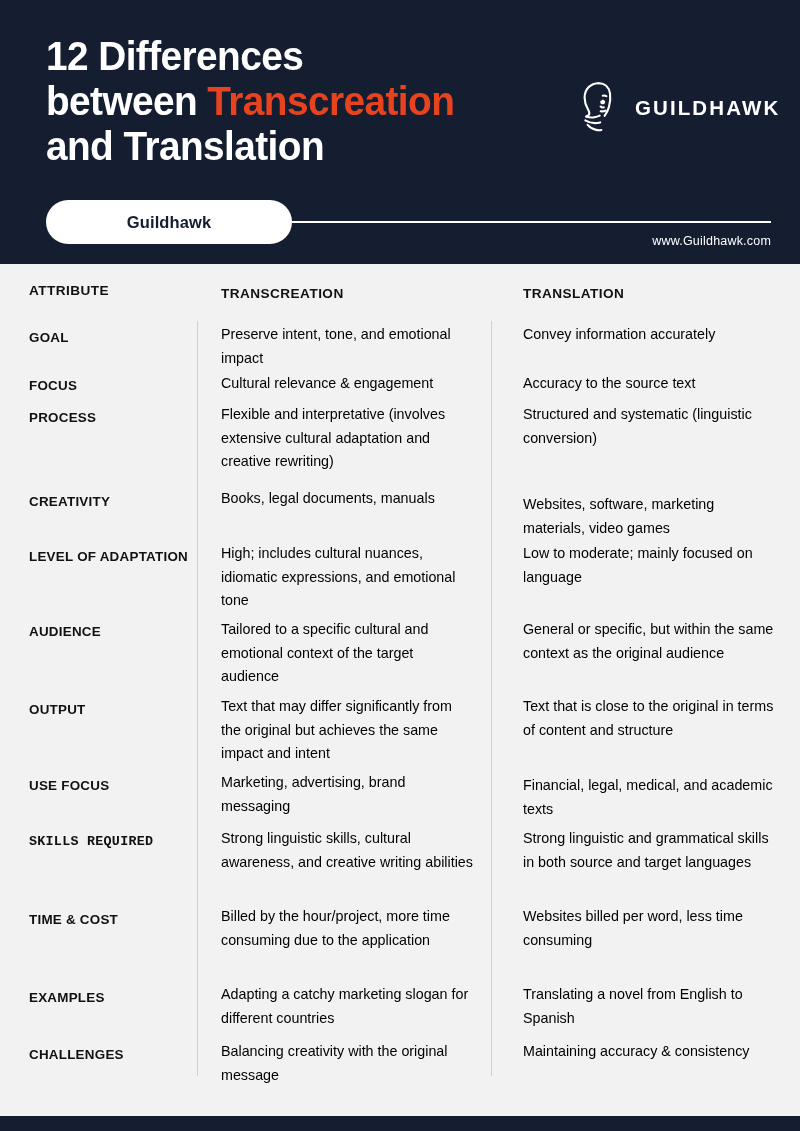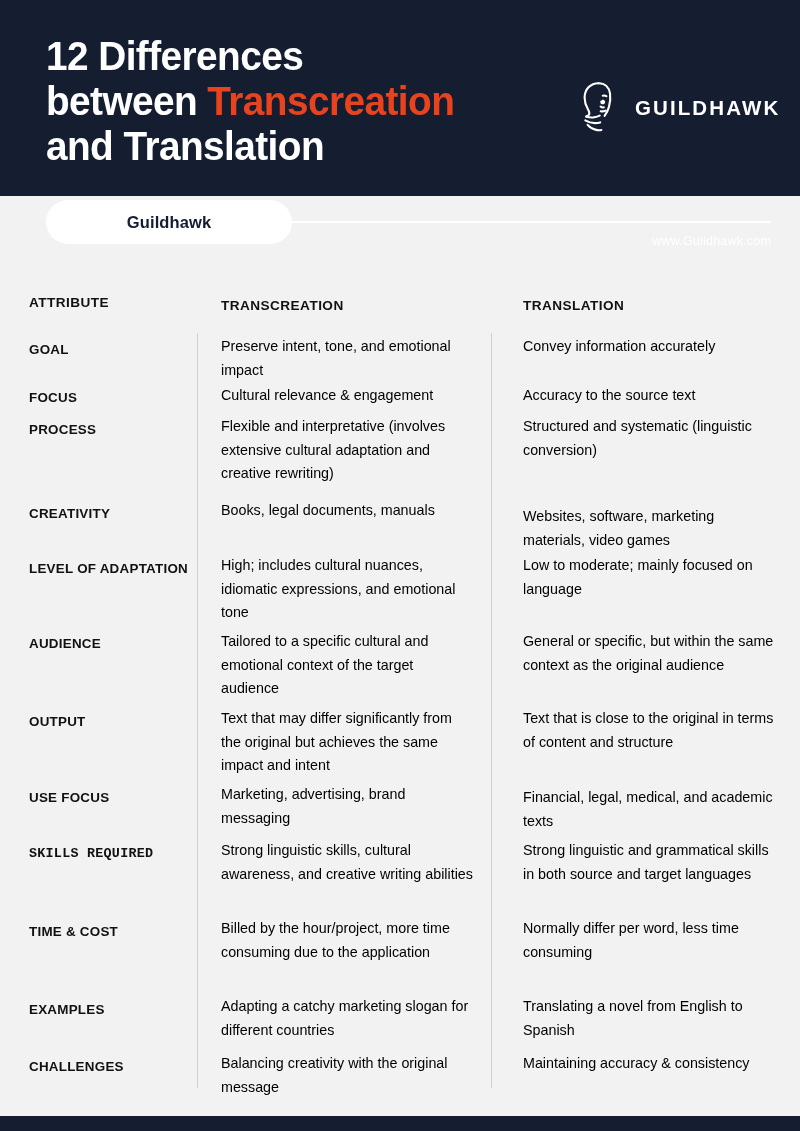--- a/index.html
+++ b/index.html
@@ -18,21 +18,21 @@
     height: 1131px;
     background: #f2f2f3;
     overflow: hidden;
   }
 
   
   .header {
     position: absolute;
     left: 0; top: 0;
     width: 800px;
-    height: 196px;
+    height: 264px;
     background: #151d31;
   }
 
   .title {
     position: absolute;
     left: 46px;
     top: 34px;
     width: 540px;
     color: #ffffff;
     font-size: 40px;
@@ -96,21 +96,21 @@
     top: 234px;
     color: #ffffff;
     font-size: 12.5px;
     letter-spacing: 0.2px;
   }
 
   
   .table {
     position: absolute;
     left: 0;
-    top: 272px;
+    top: 260px;
     width: 756px;
   }
 
   .divider {
     position: absolute;
     top: 61px;
     width: 1px;
     height: 755px;
     background: #cfcfd2;
   }
@@ -263,21 +263,21 @@
 
     <div class="row" style="height:78px;">
       <div class="cell attr" style="top:6px;font-family:Liberation Mono, monospace;">SKILLS REQUIRED</div>
       <div class="cell mid" style="top:0px;">Strong linguistic skills, cultural awareness, and creative writing abilities</div>
       <div class="cell right" style="top:0px;">Strong linguistic and grammatical skills in both source and target languages</div>
     </div>
 
     <div class="row" style="height:78px;">
       <div class="cell attr" style="top:6px;">TIME &amp; COST</div>
       <div class="cell mid" style="top:0px;">Billed by the hour/project, more time consuming due to the application</div>
-      <div class="cell right" style="top:0px;">Normally differ per word, less time consuming</div>
+      <div class="cell right" style="top:0px;">Websites billed per word, less time consuming</div>
     </div>
 
     <div class="row" style="height:57px;">
       <div class="cell attr" style="top:6px;">EXAMPLES</div>
       <div class="cell mid" style="top:0px;">Adapting a catchy marketing slogan for different countries</div>
       <div class="cell right" style="top:0px;">Translating a novel from English to Spanish</div>
     </div>
 
     <div class="row" style="height:50px;">
       <div class="cell attr" style="top:6px;">CHALLENGES</div>

